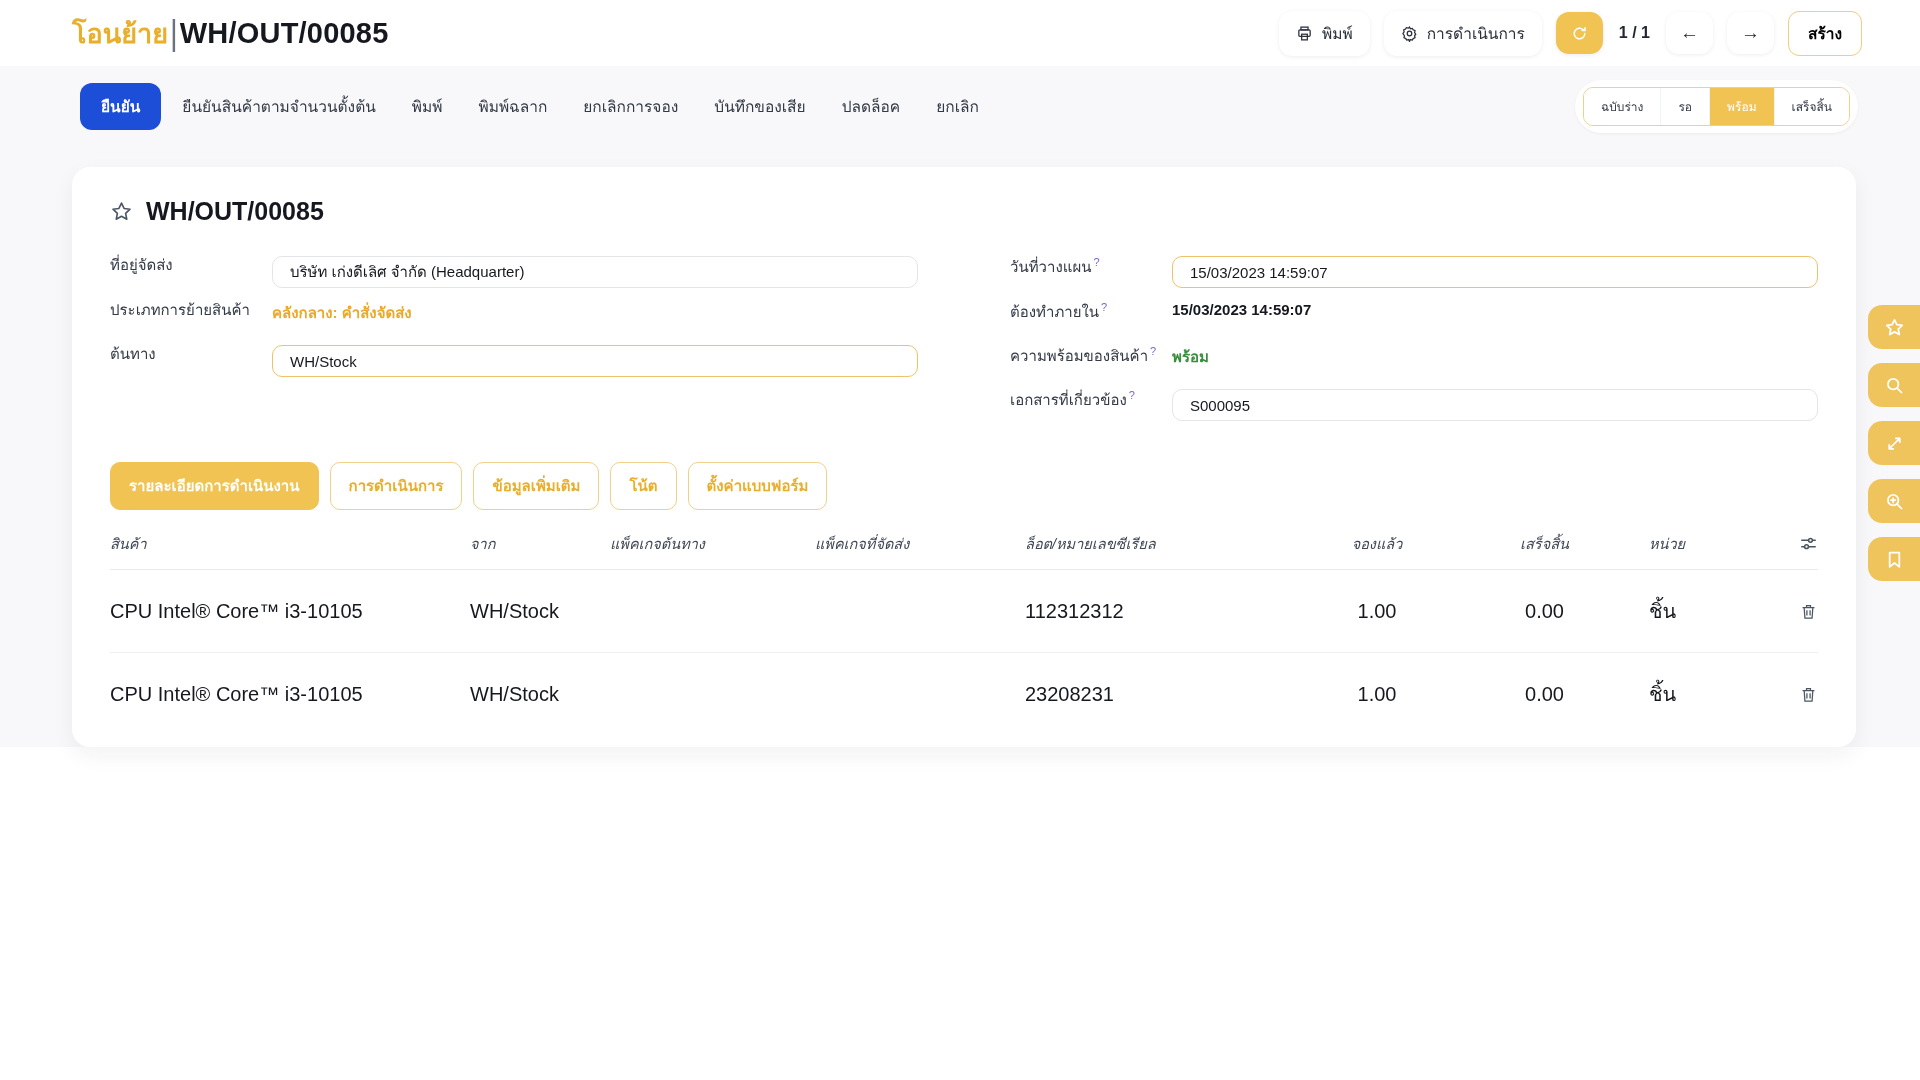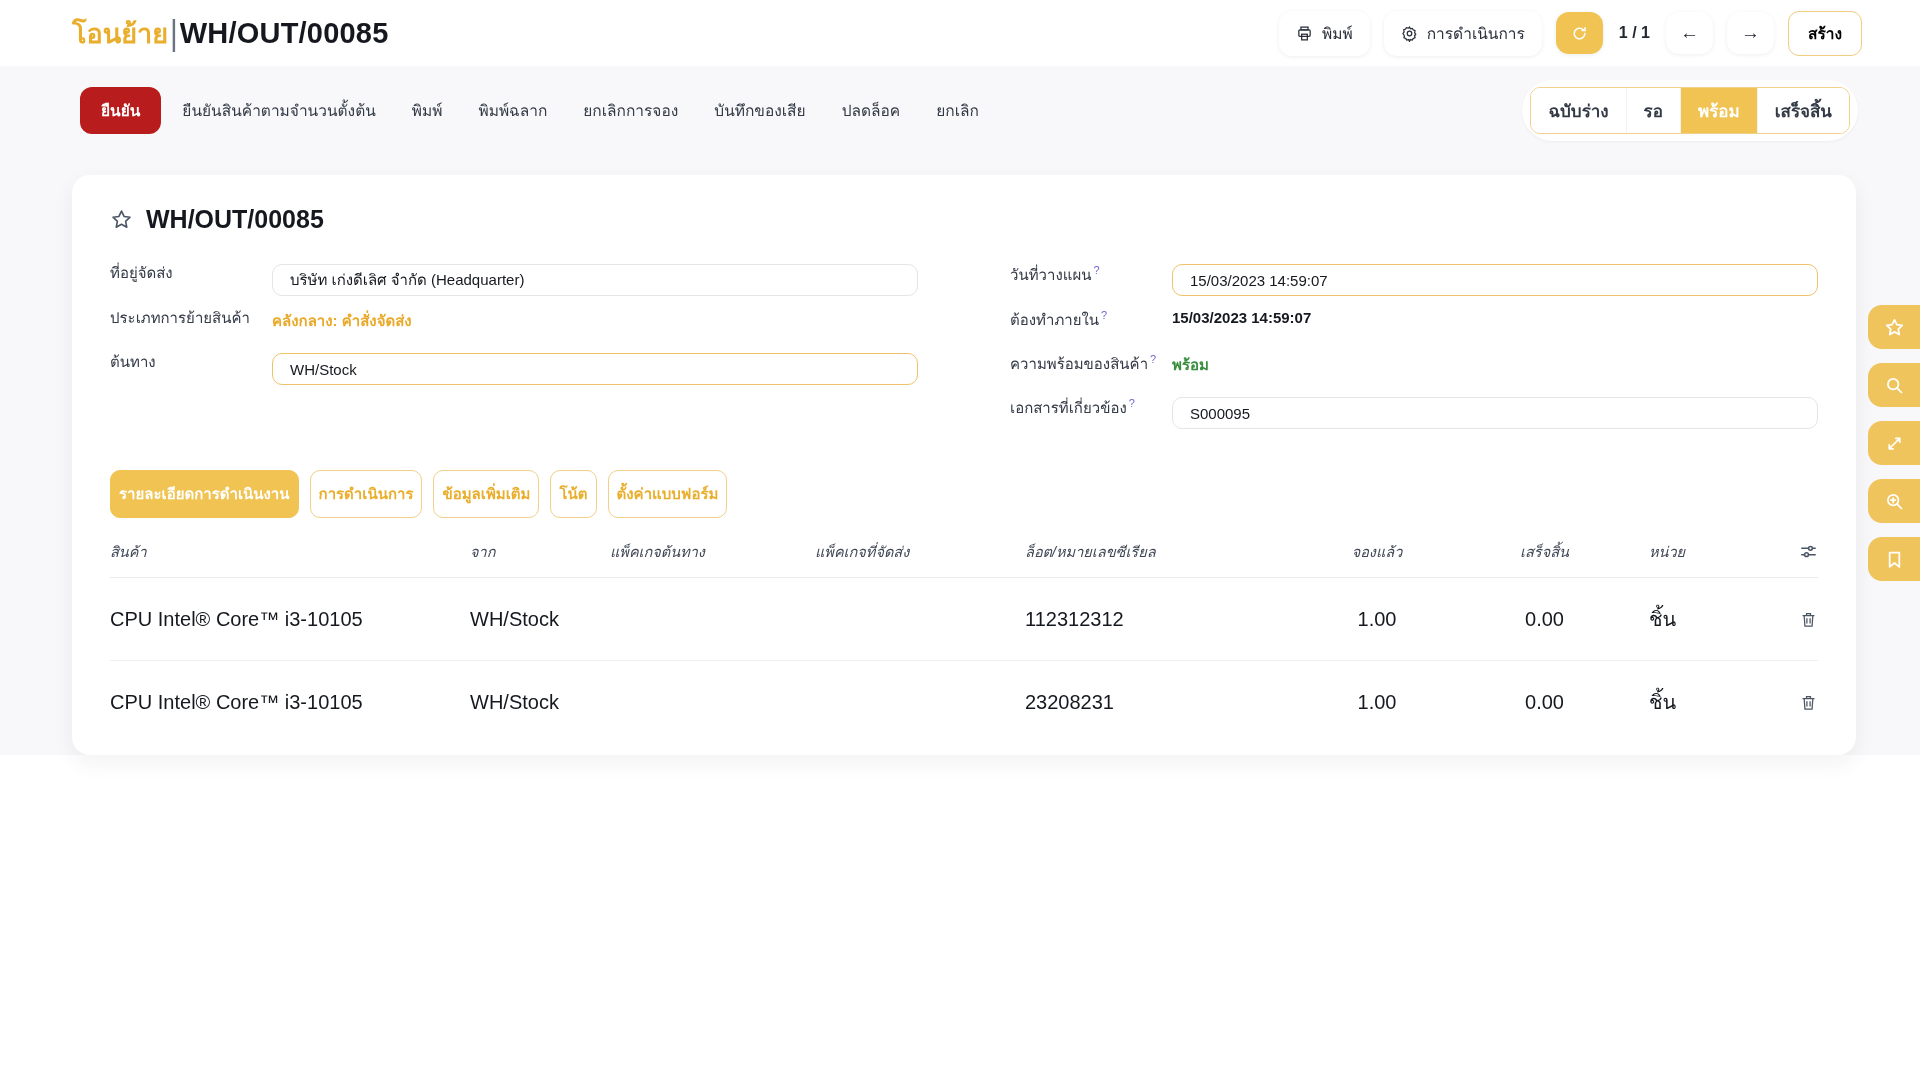--- a/index.html
+++ b/index.html
@@ -27,28 +27,28 @@
     color:#23272f; box-shadow:0 1px 4px rgba(20,20,40,.07); }
   .create-btn { background:#fff; border:1.5px solid #f0cd80; color:#000000; font-weight:700;
     font-size:15.5px; border-radius:11px; padding:9px 19px; cursor:pointer; font-family:inherit; }
 
   
   .content { background:#f8f8fa; padding:8px 0 0; }
 
   .action-row { display:flex; align-items:center; justify-content:space-between;
     padding:6px 62px 4px 80px; }
   .action-left { display:flex; align-items:center; gap:6px; }
-  .btn-primary { background:#b91c1c; color:#fff; border:none; border-radius:12px;
+  .btn-primary { background:#1d4ed8; color:#fff; border:none; border-radius:12px;
     padding:11px 21px; font-size:15.5px; font-weight:700; cursor:pointer; font-family:inherit; }
   .btn-flat { background:transparent; border:none; color:#333a46; font-size:15.5px;
     padding:11px 15px; cursor:pointer; font-family:inherit; }
   .status-wrap { background:#fff; border-radius:999px; padding:7px 8px;
     box-shadow:0 1px 3px rgba(20,20,40,.05); }
   .status-group { display:flex; border:1px solid #f0d08a; border-radius:10px; overflow:hidden; }
-  .status { background:#fff; border:none; padding:9px 17px; font-size:17px; font-weight:700;
+  .status { background:#fff; border:none; padding:9px 17px; font-size:12px; font-weight:400;
     color:#333a46; cursor:pointer; font-family:inherit; border-left:1px solid #f1f2f4; }
   .status:first-child { border-left:none; }
   .status.active { background:#f0c353; color:#fff; }
 
   
   .card { background:#fff; border-radius:18px; margin:30px 64px 0 72px;
     padding:30px 38px 12px; box-shadow:0 8px 22px rgba(30,34,60,.06); }
   .title-row { display:flex; align-items:center; gap:13px; }
   .star-btn { background:none; border:none; cursor:pointer; color:#4b5563; display:flex; }
   .icon-22 { width:23px; height:23px; display:block; }
@@ -62,21 +62,21 @@
     font-size:15px; color:#15181e; font-family:inherit; background:#fff; outline:none; }
   .finput.accent { border-color:#eec26b; }
   .fvalue { font-size:15px; font-weight:700; color:#15181e; }
   .flink { font-size:15px; font-weight:600; color:#e9a92a; cursor:pointer; }
   .fgreen { font-size:15px; font-weight:700; color:#388e3c; }
   .frow.txt { min-height:36px; margin-bottom:8px; }
 
   
   .tabs { display:flex; gap:11px; margin-top:28px; }
   .tab { background:#fff; border:1px solid #f0d08a; color:#e9ae2b; font-weight:700;
-    font-size:15px; border-radius:10px; padding:11px 8px; cursor:pointer; font-family:inherit; }
+    font-size:15px; border-radius:10px; padding:11px 18px; cursor:pointer; font-family:inherit; }
   .tab.active { background:#f0c353; border-color:#f0c353; color:#fff; }
 
   
   .grid-cols { display:grid; align-items:center;
     grid-template-columns:360px 140px 205px 210px 275px 160px 175px 95px 1fr; }
   .thead { margin-top:22px; padding-bottom:14px; border-bottom:1px solid #e9eaee;
     color:#3f4654; font-size:14.5px;font-style:italic; }
   .trow { padding:25px 0; border-bottom:1px solid #efeff2; font-size:20px; color:#15181e;
     cursor:pointer; }
   .trow:last-child { border-bottom:none; }

